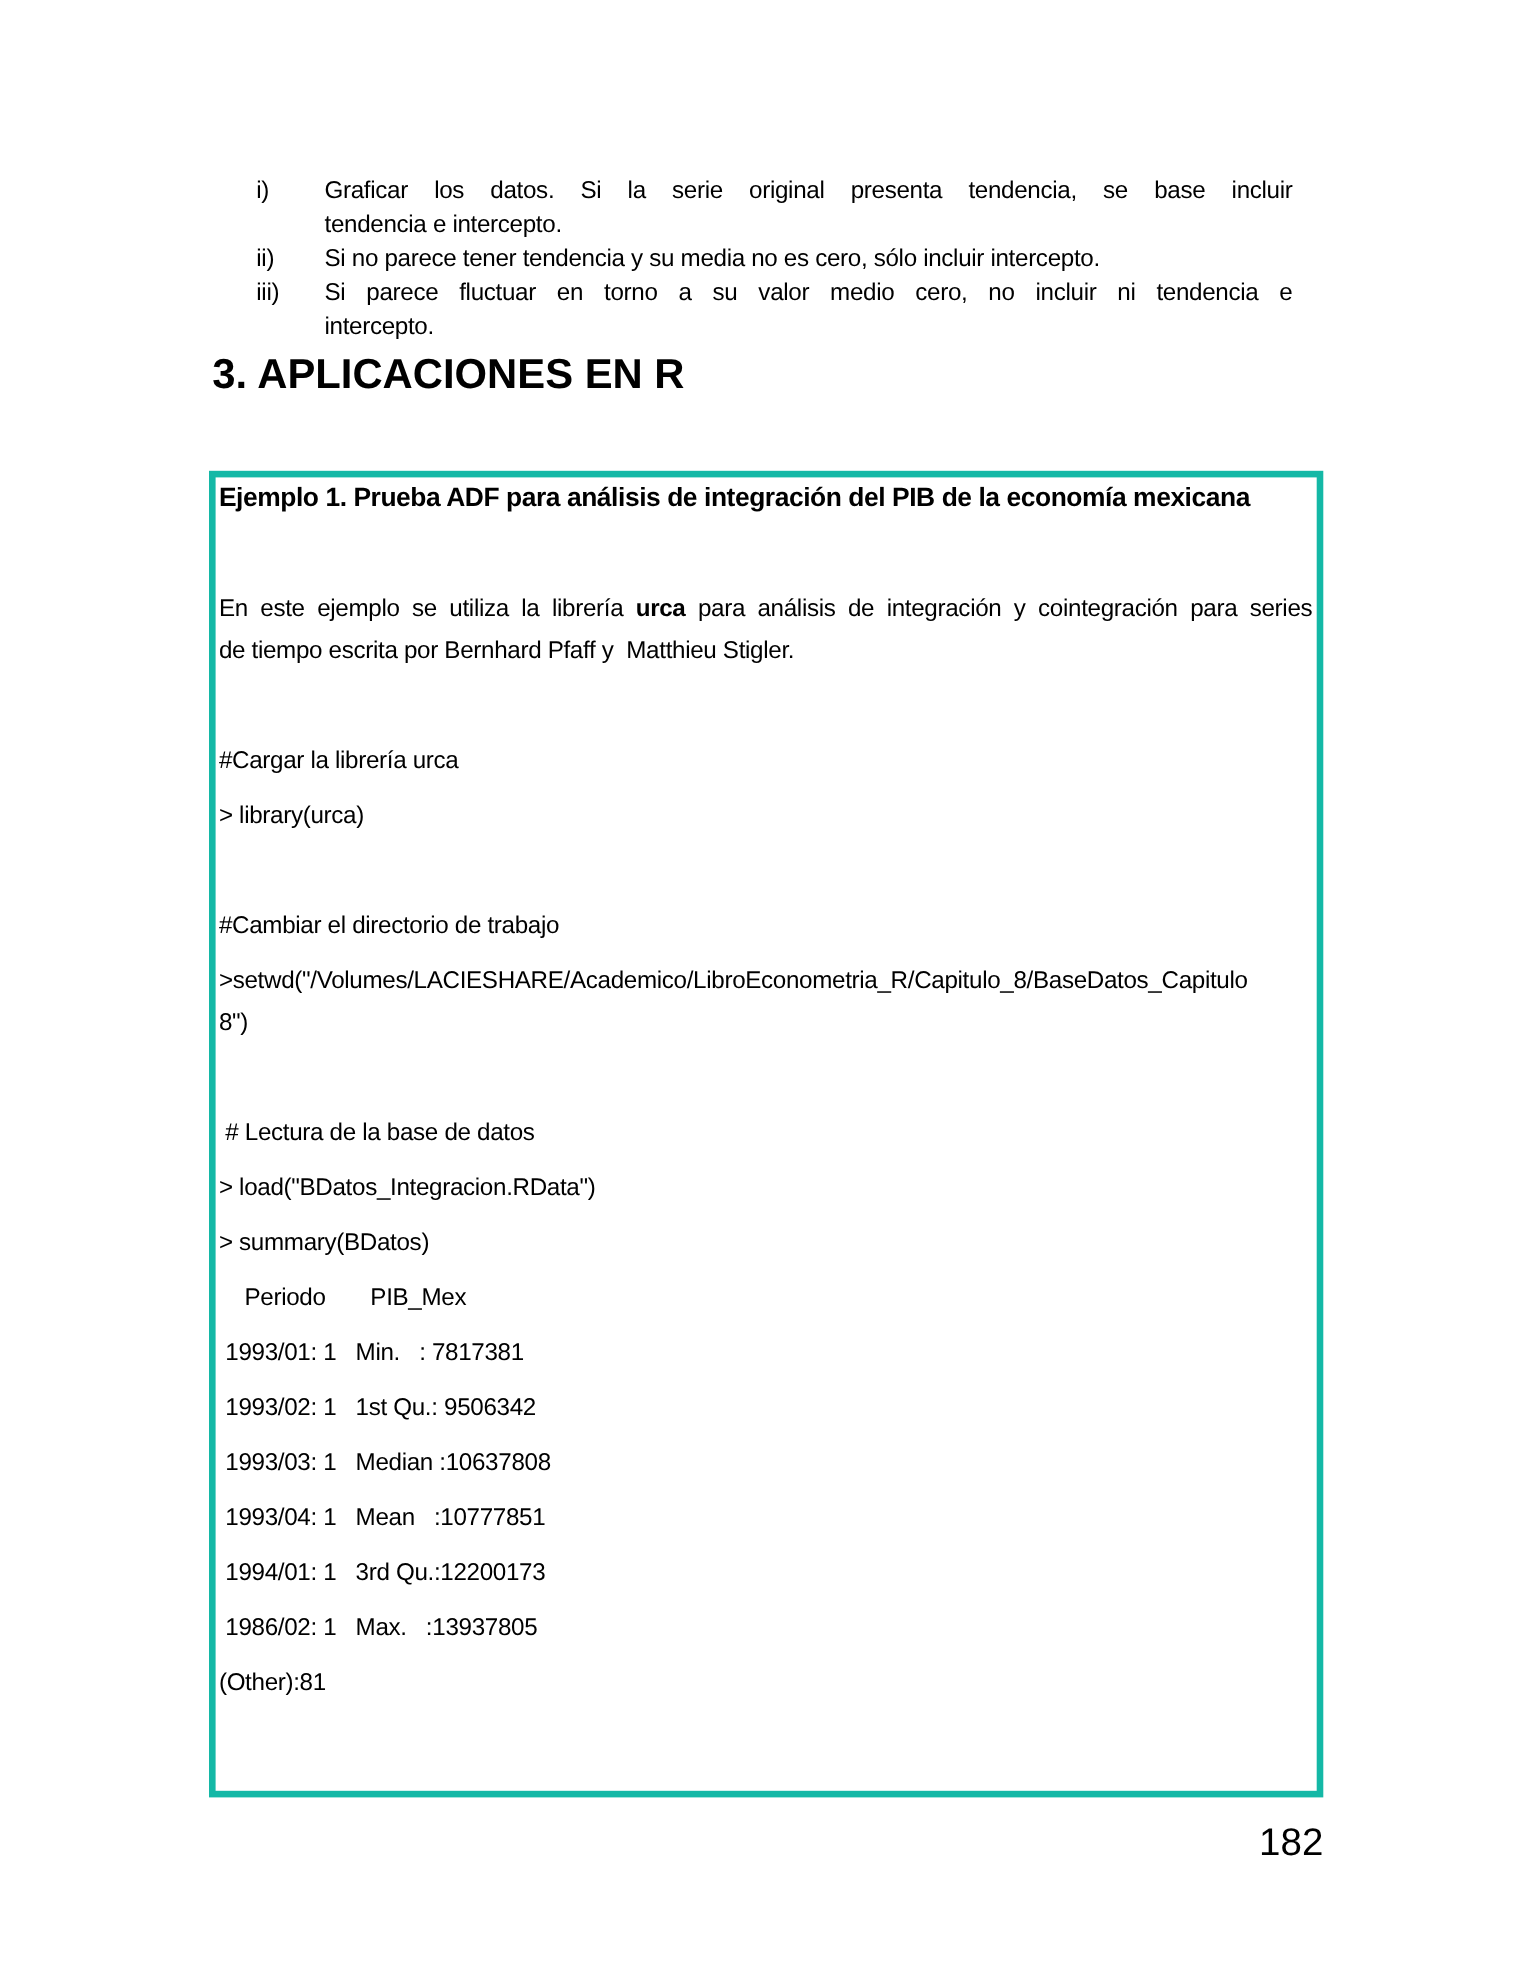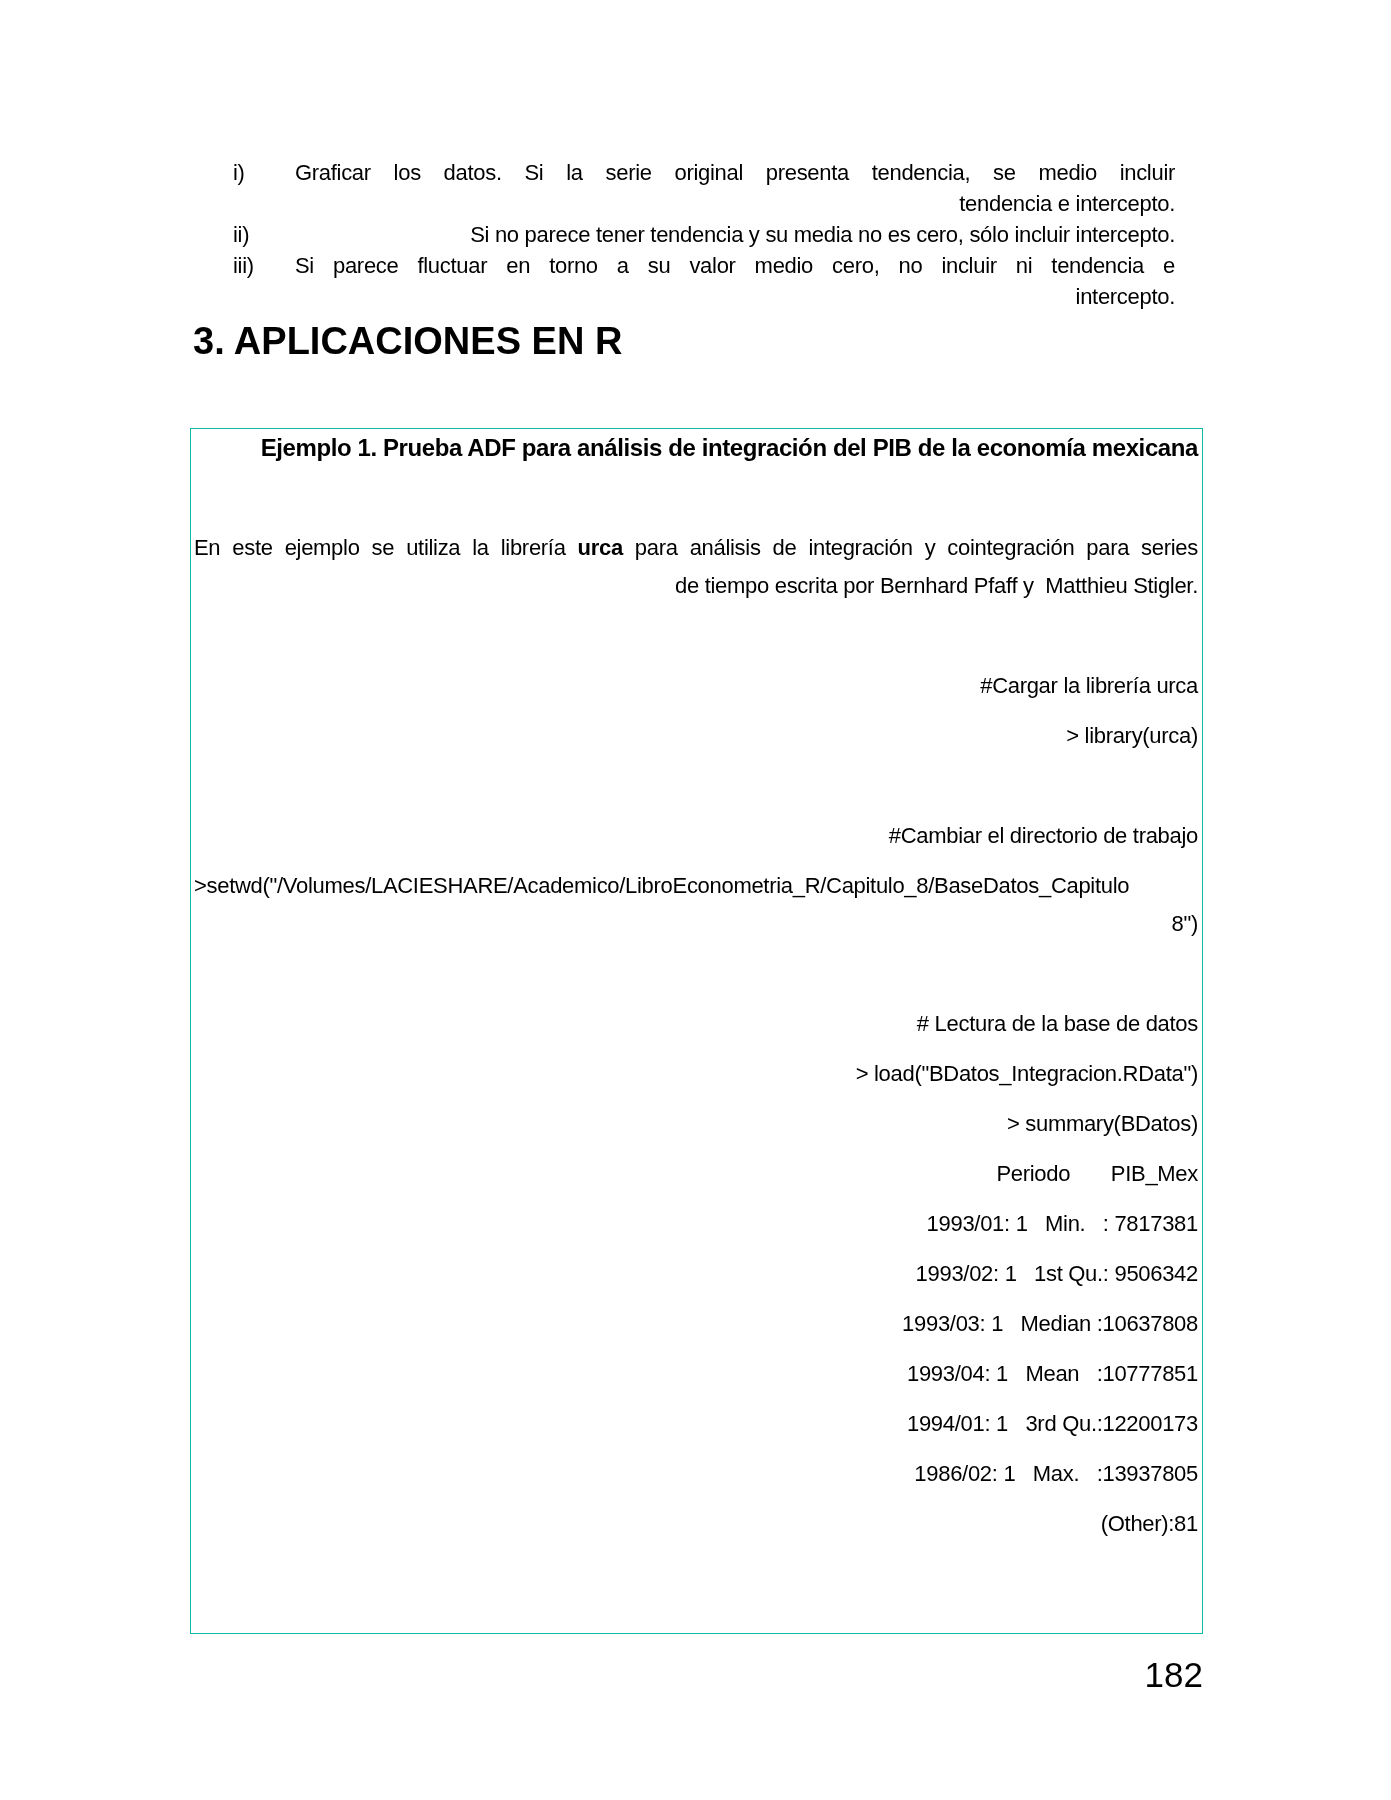--- a/index.html
+++ b/index.html
@@ -14,33 +14,33 @@
   }
   
   .roman-list{
     position:absolute;
     left:233px;top:157px;width:942px;
     font-size:22px;line-height:31px;letter-spacing:-0.3px;
   }
   .roman-item{display:flex;}
   .roman-marker{flex:0 0 62px;width:62px;}
   .roman-text{flex:1;min-width:0;}
-  .line{white-space:pre-wrap;text-align:right;}
+  .line{white-space:pre-wrap;}
   .line.stretch{text-align:justify;text-align-last:justify;}
   
   .heading{
     position:absolute;left:193px;top:324px;margin:0;
     font-size:38px;line-height:34px;font-weight:bold;letter-spacing:0;
     white-space:pre;
   }
   
   .example-box{
     position:absolute;left:190px;top:428px;
     width:1013px;height:1206px;
-    border:1px solid #14b8a6;
+    border:6px solid #14b8a6;
     box-sizing:border-box;
     padding:0 4px 0 3px;
     font-size:22px;letter-spacing:-0.3px;
     overflow:hidden;
   }
   .par{line-height:38px;margin-bottom:12px;}
   .par.blank{height:38px;}
   .par.title{font-size:24px;font-weight:bold;letter-spacing:-0.4px;}
   .b{font-weight:bold;}
   
@@ -50,21 +50,21 @@
   }
 </style>
 </head>
 <body>
 
 <div class="page">
   <div class="roman-list" id="roman-list">
       <div class="roman-item">
         <div class="roman-marker">i)</div>
         <div class="roman-text">
-          <div class="line stretch"><span>Graficar los datos. Si la serie original presenta tendencia, se medio incluir</span></div>
+          <div class="line stretch"><span>Graficar los datos. Si la serie original presenta tendencia, se base incluir</span></div>
           <div class="line"><span>tendencia e intercepto.</span></div>
         </div>
       </div>
       <div class="roman-item">
         <div class="roman-marker">ii)</div>
         <div class="roman-text">
           <div class="line"><span>Si no parece tener tendencia y su media no es cero, sólo incluir intercepto.</span></div>
         </div>
       </div>
       <div class="roman-item">

